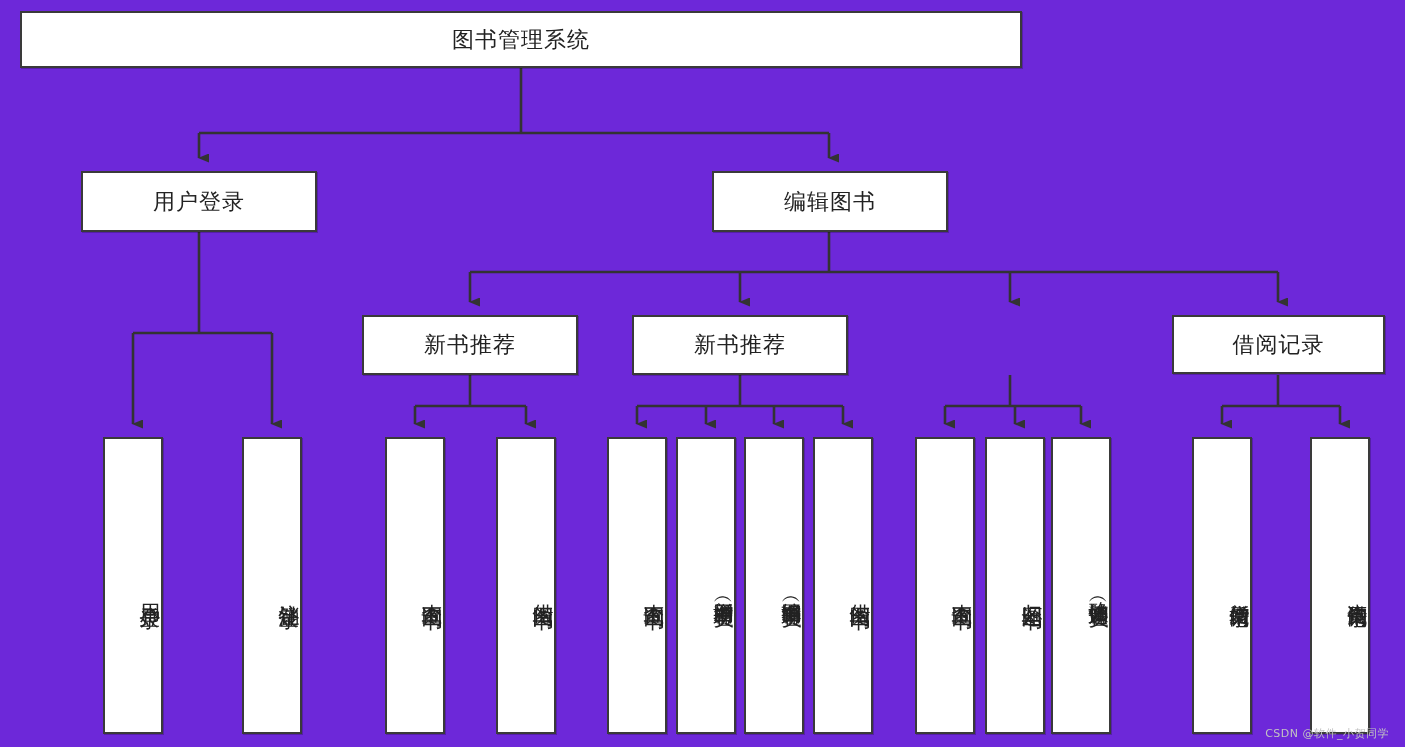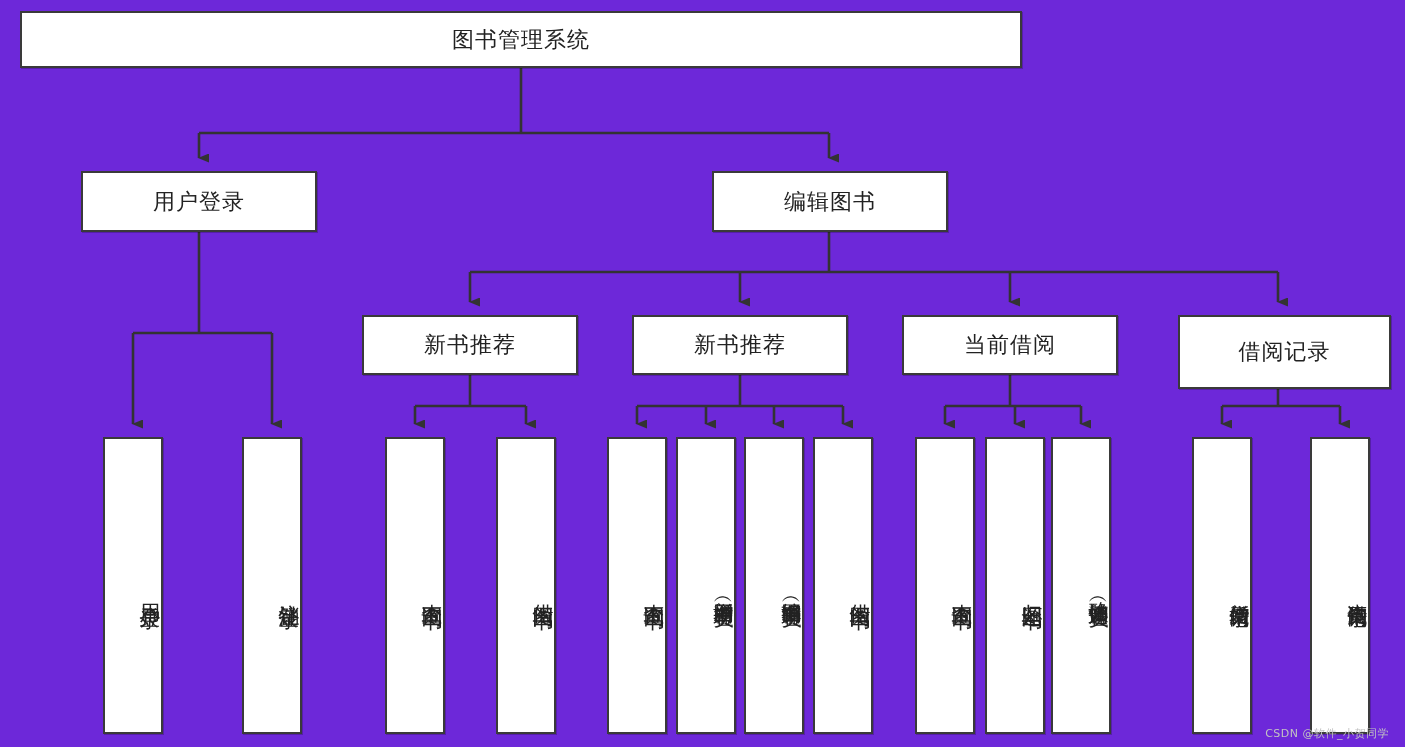--- a/index.html
+++ b/index.html
@@ -133,24 +133,21 @@
   <div class="node horiz" style="left:712px; top:171px; width:236px; height:61px;">
     <span class="label">编辑图书</span>
   </div>
 
   <div class="node horiz" style="left:362px; top:315px; width:216px; height:60px;">
     <span class="label">新书推荐</span>
   </div>
   <div class="node horiz" style="left:632px; top:315px; width:216px; height:60px;">
     <span class="label">新书推荐</span>
   </div>
-  <div class="node horiz" style="left:902px; top:315px; width:216px; height:60px;">
-    <span class="label">当前借阅</span>
-  </div>
-  <div class="node horiz" style="left:1172px; top:315px; width:213px; height:74px;margin-left:6px;">
+  <div class="node horiz" style="left:1172px; top:315px; width:213px; height:59px;">
     <span class="label">借阅记录</span>
   </div>
 
   <div class="node vert" style="left:103px; top:437px; width:60px; height:297px;">
     <span class="label">用户登录</span>
   </div>
   <div class="node vert" style="left:242px; top:437px; width:60px; height:297px;">
     <span class="label">注销登录</span>
   </div>
 

